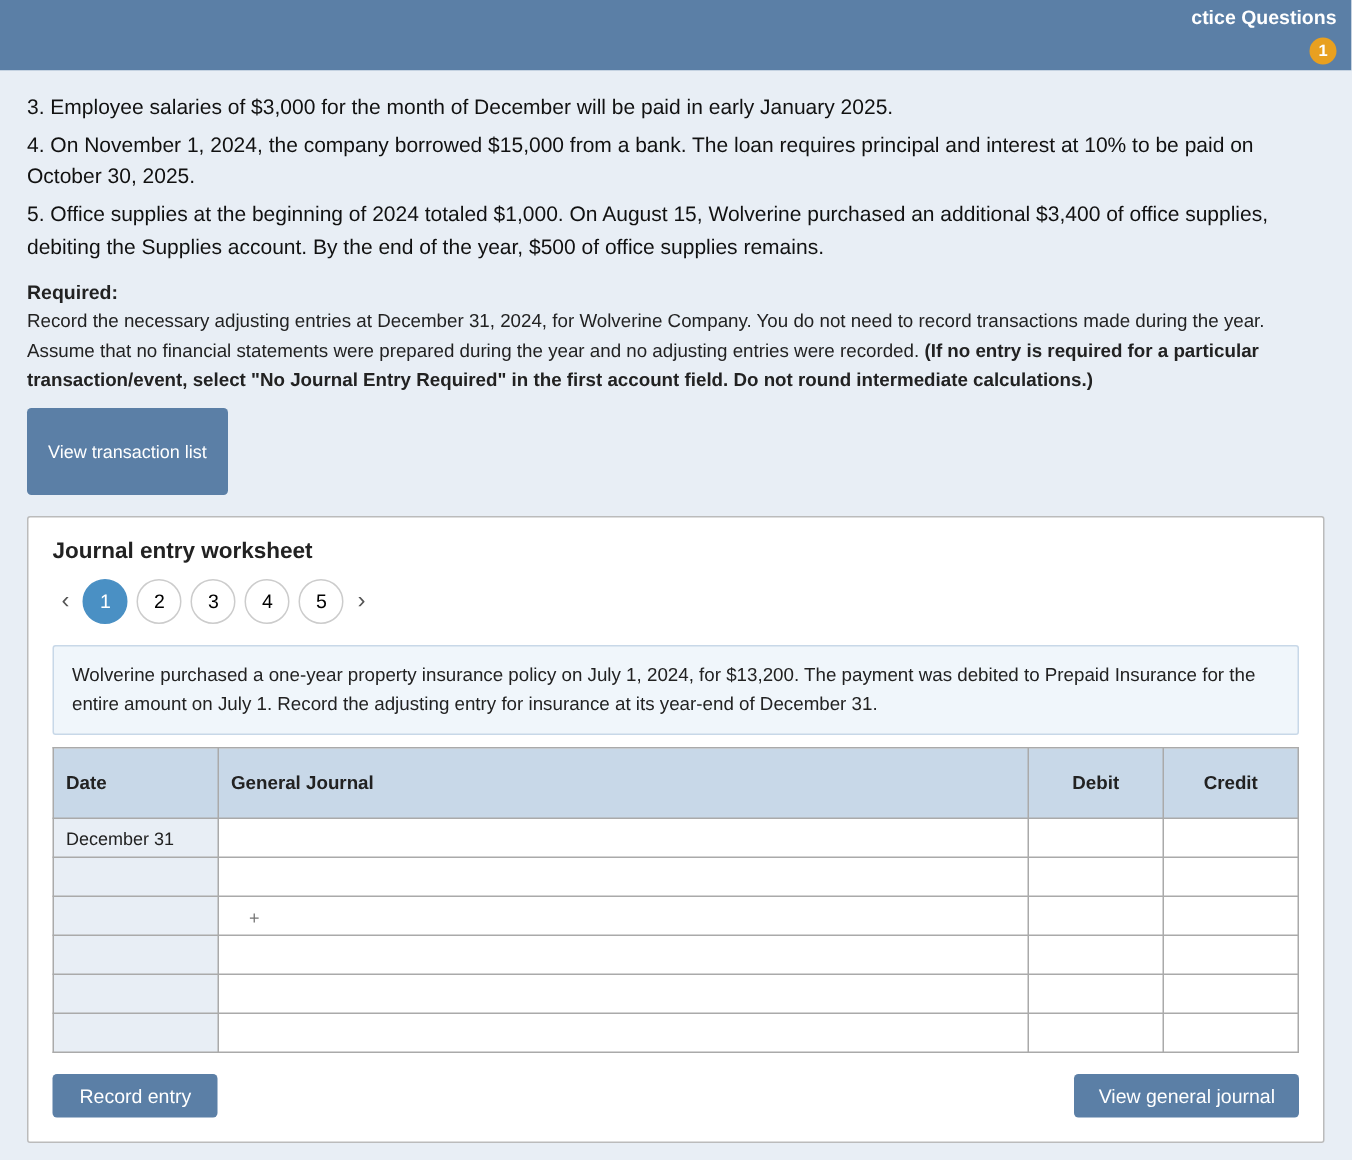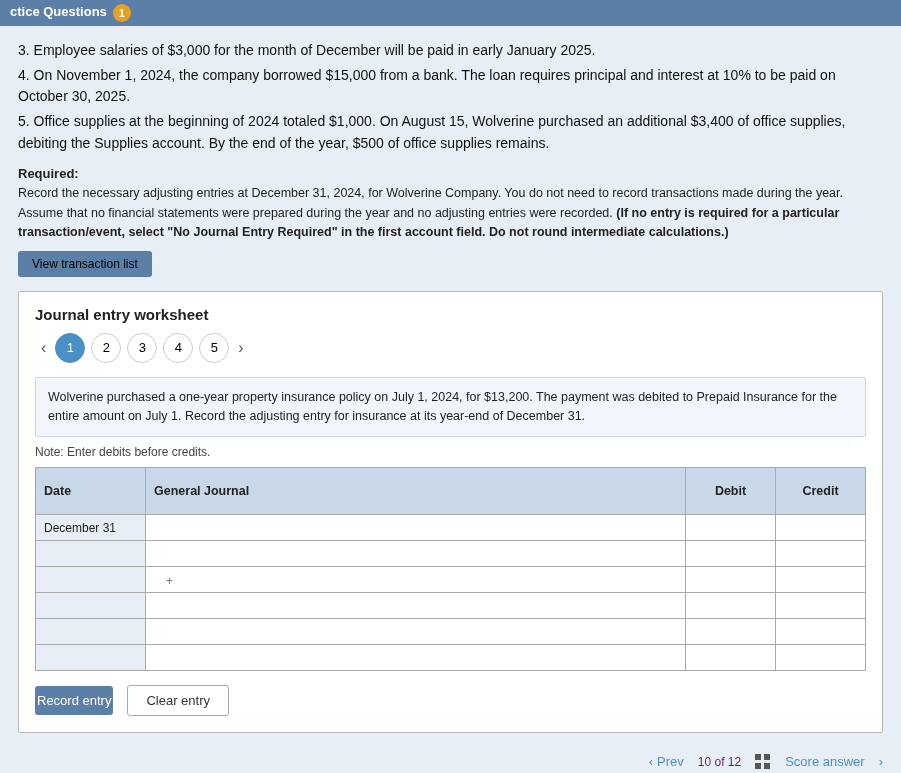--- a/index.html
+++ b/index.html
@@ -12,22 +12,23 @@
       min-height: 773px;
     }
 
     .top-bar {
       background: #5b7fa6;
       color: white;
       padding: 4px 10px;
       font-size: 13px;
       font-weight: bold;
       display: flex;
-      align-items: flex-start;
+      align-items: flex-end;
       gap: 6px;
+      flex-direction: column;
     }
 
     .top-bar .info-badge {
       background: #e8a020;
       color: white;
       border-radius: 50%;
       width: 18px;
       height: 18px;
       display: inline-flex;
       align-items: center;
@@ -63,23 +64,23 @@
       line-height: 1.55;
       margin-bottom: 8px;
     }
 
     .required-text strong {
       font-weight: bold;
     }
 
     .btn-view-transaction {
       background: #5b7fa6;
-      color: #000000;
-      border: none;
-      padding: 6px 14px;
+      color: #ffffff;
+      border: none;
+      padding: 22px 14px;
       font-size: 12px;
       cursor: pointer;
       border-radius: 3px;
       margin-bottom: 14px;
     }
 
     .worksheet-box {
       background: white;
       border: 1px solid #bbb;
       padding: 14px 16px 16px 16px;
@@ -201,21 +202,21 @@
     .btn-row {
       display: flex;
       align-items: center;
       gap: 14px;
     }
 
     .btn-record {
       background: #5b7fa6;
       color: white;
       border: none;
-      padding: 7px 2px;
+      padding: 7px 18px;
       font-size: 13px;
       cursor: pointer;
       border-radius: 3px;
     }
 
     .btn-clear {
       background: white;
       color: #333;
       border: 1px solid #aaa;
       padding: 7px 18px;
@@ -319,21 +320,20 @@
       <button class="tab-btn active">1</button>
       <button class="tab-btn">2</button>
       <button class="tab-btn">3</button>
       <button class="tab-btn">4</button>
       <button class="tab-btn">5</button>
       <button class="tab-arrow">›</button>
     </div>
 
     <div class="scenario-text">Wolverine purchased a one-year property insurance policy on July 1, 2024, for $13,200. The payment was debited to Prepaid Insurance for the entire amount on July 1. Record the adjusting entry for insurance at its year-end of December 31.</div>
 
-    <div class="note-text">Note: Enter debits before credits.</div>
 
     <table class="journal-table">
       <thead>
         <tr>
           <th>Date</th>
           <th>General Journal</th>
           <th>Debit</th>
           <th>Credit</th>
         </tr>
       </thead>
@@ -372,21 +372,21 @@
           <td></td>
           <td><input type="text" style=""></td>
           <td><input type="text" style=""></td>
           <td><input type="text" style=""></td>
         </tr>
       </tbody>
     </table>
 
     <div class="btn-row">
       <button class="btn-record">Record entry</button>
-      <button class="btn-clear">Clear entry</button>
+      <button class="btn-view-journal">View general journal</button>
     </div>
   </div>
 </div>
 
 <div class="bottom-nav">
   <button class="btn-prev">
     <span>‹</span>
     <span>Prev</span>
   </button>
   <span class="page-count">10 of 12</span>

